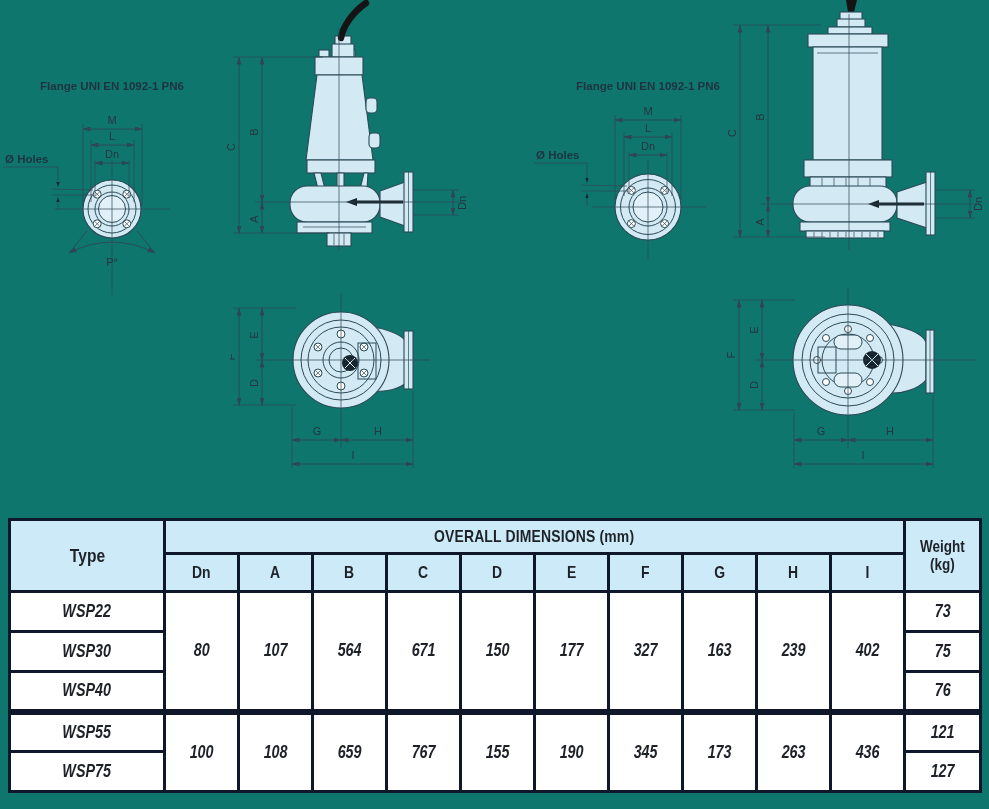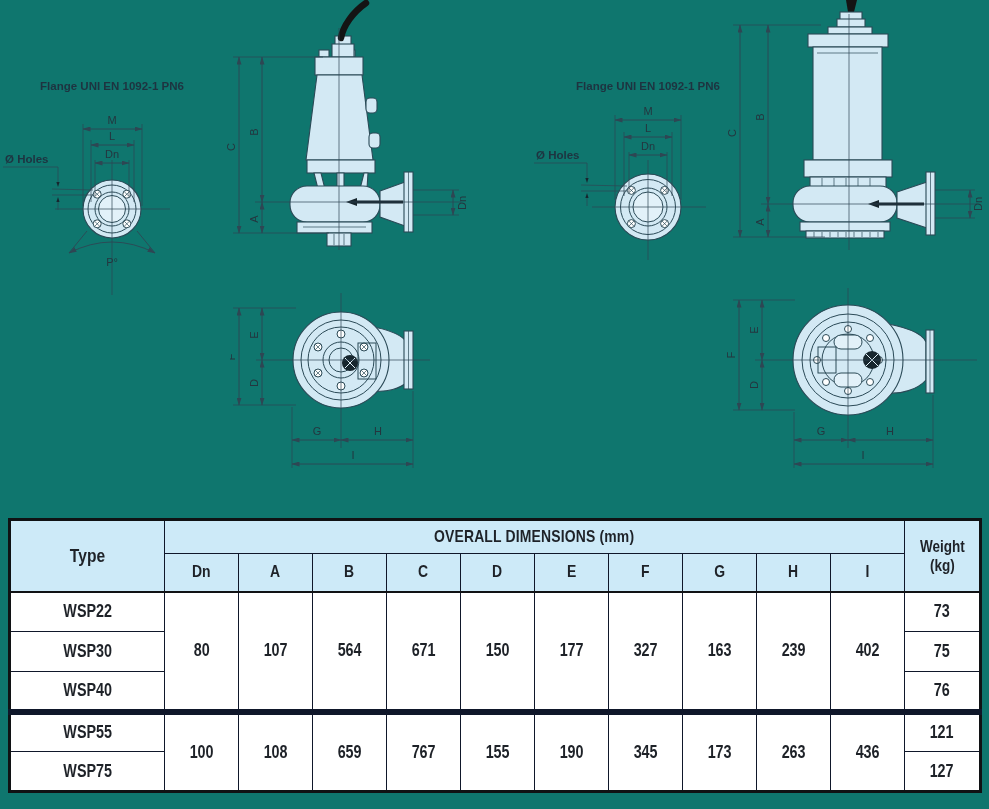--- a/index.html
+++ b/index.html
@@ -21,27 +21,27 @@
   .ext  { stroke:#2e4653; stroke-width:.7; fill:none; }
   .cl   { stroke:#2e4653; stroke-width:.7; fill:none; }
   .cable{ fill:none; stroke:#141414; stroke-width:6.5; stroke-linecap:round; }
   .dark { fill:#17262e; stroke:none; }
   .bolt { fill:#fff; stroke:#2b4a57; stroke-width:1; }
 
   
   .dim-table { position:absolute; left:8px; top:518px; width:973px;
                border-collapse:collapse; table-layout:fixed;
                border:3px solid #101214; color:#1e2228; }
-  .dim-table th, .dim-table td { border:1px solid #0f172a; text-align:center;
+  .dim-table th, .dim-table td { border:3px solid #0f172a; text-align:center;
                vertical-align:middle; padding:0; background:#fff; }
   .dim-table thead th { background:#cdeaf8; }
   .dim-table thead { border-bottom:2px solid #101214; }
   .c-type { width:155px; } .c-dim { width:74px; } .c-w { width:76px; }
   .hr1 th { height:34px; } .hr2 th { height:38px; }
-  .dim-table tbody tr { height:40px; }
+  .dim-table tbody tr { height:40px;font-style:italic; }
   .gsep td { border-top:6px solid #0f172a; }
   .bl2 { border-left:2px solid #101214; }
   .cnd { display:inline-block; transform:scaleX(.82); transform-origin:center;
          font-weight:700; white-space:nowrap; }
   .hr1 .dims-h .cnd { font-size:17px; letter-spacing:.2px; }
   .type-h .cnd { font-size:19px; }
   .weight-h .cnd { font-size:16.5px; white-space:pre-line; line-height:1.15; }
   .hr2 .cnd { font-size:17px; }
   .dim-table tbody .cnd { font-size:17.5px; }
 </style>

